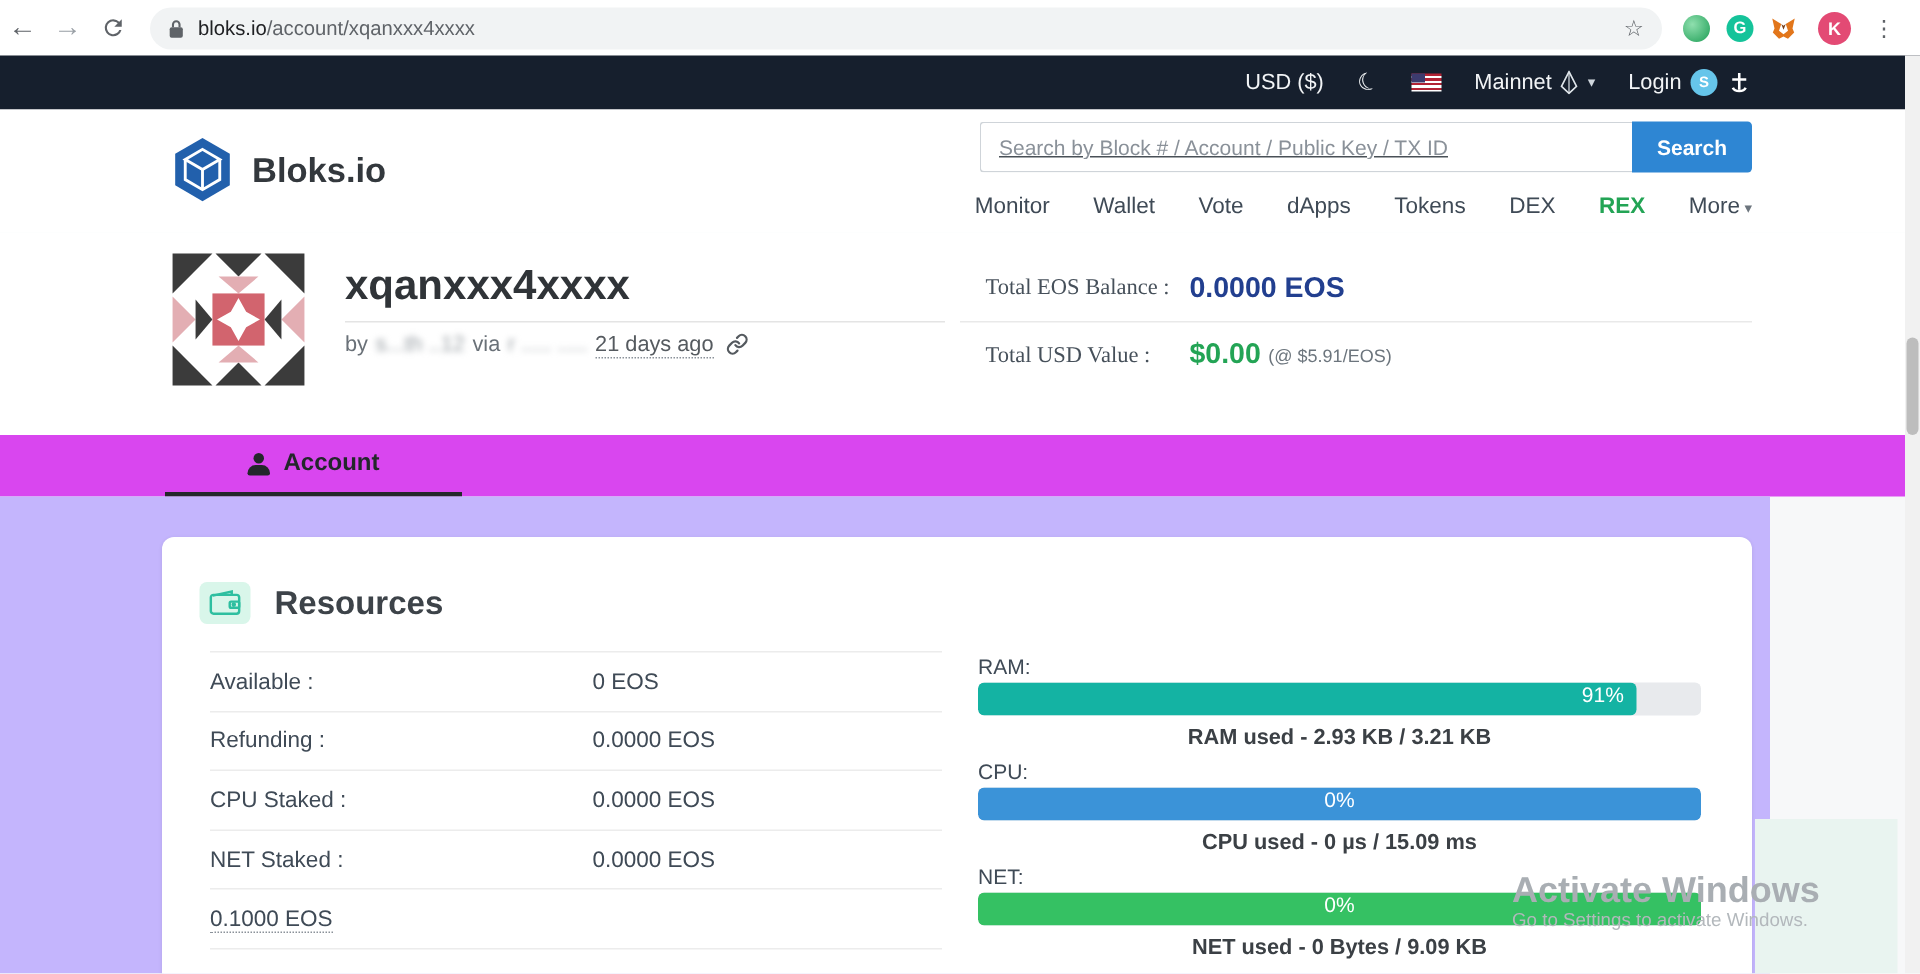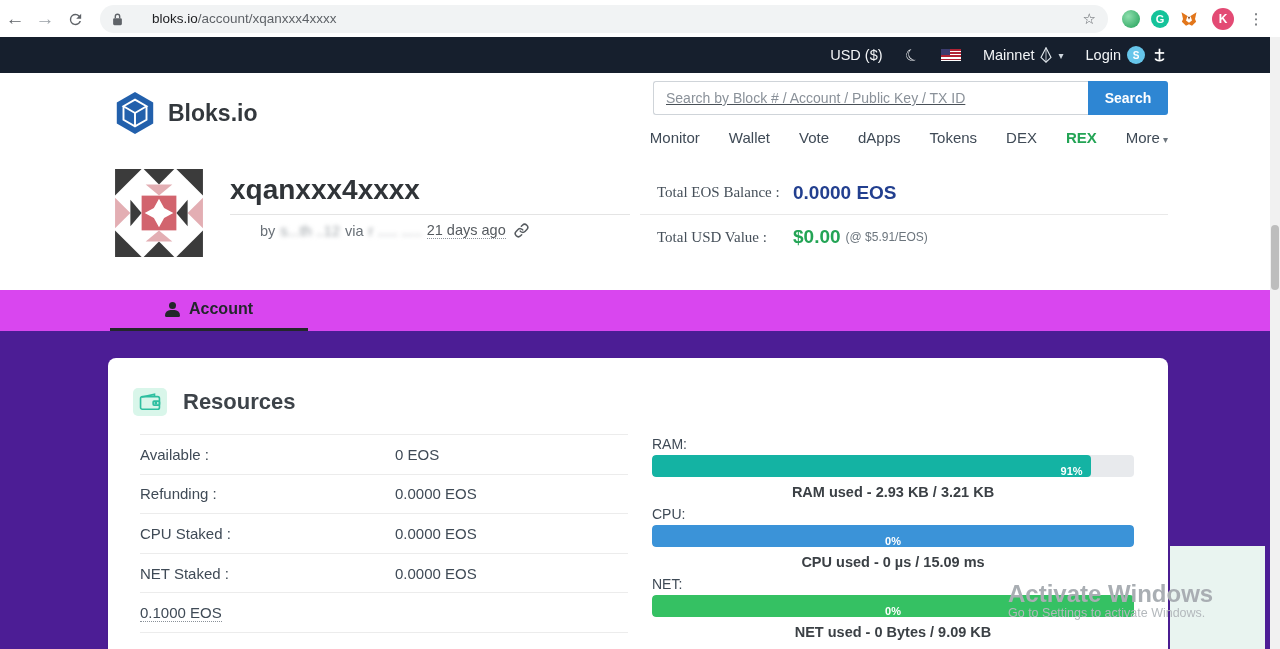--- a/index.html
+++ b/index.html
@@ -5,21 +5,21 @@
   * { margin:0; padding:0; box-sizing:border-box; }
   html,body { width:1280px; height:649px; overflow:hidden; font-family:"Liberation Sans", sans-serif; background:#f7f8f9; }
   .abs { position:absolute; }
   #stage { position:relative; width:1280px; height:649px; }
 
   
   #browser-bar { left:0; top:0; width:1280px; height:37px; background:#ffffff; display:flex; align-items:center; }
   .nav-btn { width:30px; text-align:center; font-size:19px; color:#5f6368; cursor:pointer; }
   .nav-btn.fwd { color:#9aa0a6; }
   .nav-btn svg { vertical-align:middle; }
-  #omnibox { margin-left:10px; width:1008px; height:28px; background:#f1f3f4; border-radius:14px; display:flex; align-items:center; padding:0 12px;gap:20px; }
+  #omnibox { margin-left:10px; width:1008px; height:28px; background:#f1f3f4; border-radius:14px; display:flex; align-items:center; padding:0 12px; }
   #omnibox .lock { margin-right:9px; display:flex; }
   .url { font-size:13.5px; }
   .url .host { color:#202124; }
   .url .path { color:#5f6368; }
   #omnibox .star { margin-left:auto; color:#5f6368; font-size:15px; cursor:pointer; }
   .ext-row { display:flex; align-items:center; gap:11px; margin-left:14px; }
   .ext-ic { width:18px; height:18px; border-radius:50%; display:flex; align-items:center; justify-content:center; font-size:11px; font-weight:bold; color:#fff; cursor:pointer; }
   .ext-idm { background:radial-gradient(circle at 35% 35%, #8fdfae, #1d9e55); }
   .ext-gram { background:#15c39a; }
   .ext-mm { background:transparent; }
@@ -50,56 +50,56 @@
   #main-nav { position:absolute; right:112px; top:56px; display:flex; gap:29px; align-items:center; }
   #main-nav a { font-size:15px; color:#3f4a56; text-decoration:none; cursor:pointer; }
   #main-nav a.active { color:#23a455; font-weight:bold; }
   #main-nav .more-caret { font-size:10px; color:#6c757d; margin-left:3px; }
 
   
   #account-sec { left:0; top:155px; width:1280px; height:135px; background:#fff; }
   #avatar { position:absolute; left:113px; top:12px; width:92px; height:92px; }
   #acct-name { position:absolute; left:230px; top:19px; font-size:28px; font-weight:bold; color:#303438; }
   #name-divider { position:absolute; left:230px; top:59px; width:400px; border-bottom:1px solid #e4e4e4; }
-  #byline { position:absolute; left:230px; top:67px; font-size:14.5px; color:#6a7178; display:flex; align-items:center; gap:5px;margin-left:30px; }
+  #byline { position:absolute; left:230px; top:67px; font-size:14.5px; color:#6a7178; display:flex; align-items:flex-start; gap:5px; }
   .redacted { filter:blur(2px); color:#9aa0a5; }
   .age { color:#555a5f; border-bottom:1px dotted #8a9199; cursor:pointer; }
   .link-ic { display:flex; margin-left:3px; cursor:pointer; }
   .bal-row { position:absolute; left:640px; width:528px; height:44px; display:flex; align-items:center; }
   .bal-row.r1 { top:16px; border-bottom:1px solid #e9e9e9; }
   .bal-row.r2 { top:60px; }
   .bal-label { font-size:15px; color:#46505a; width:153px; padding-left:17px;font-family:Liberation Serif, serif; }
   .bal-val-eos { font-size:19px; font-weight:bold; color:#223f8f; }
   .bal-val-usd { font-size:19px; font-weight:bold; color:#23a455; }
   .bal-rate { font-size:12px; color:#6c757d; margin-left:5px; }
 
   
   #tabs-row { left:0; top:290px; width:1280px; height:41px; background:#d946ef; }
   #tab-account { position:absolute; left:110px; top:0; width:198px; height:41px; display:flex; align-items:center; justify-content:center; gap:9px; border-bottom:3px solid #23272b; cursor:pointer; }
   #tab-account .tab-label { font-size:16px; font-weight:bold; color:#23272b; }
   .person-ic { width:15px; height:15px; position:relative; }
   .person-ic::before { content:""; position:absolute; left:4px; top:0; width:7px; height:7px; border-radius:50%; background:#23272b; }
   .person-ic::after { content:""; position:absolute; left:0; top:8px; width:15px; height:7px; border-radius:7px 7px 2px 2px; background:#23272b; }
 
   
-  #content-bg { left:0; top:331px; width:1280px; height:318px; background:#4c1d95;padding-left:32px; }
+  #content-bg { left:0; top:331px; width:1180px; height:318px; background:#c4b5fd;padding-left:32px; }
   #res-card { position:absolute; left:108px; top:27px; width:1060px; height:300px; background:#fff; border-radius:8px; box-shadow:0 1px 3px rgba(0,0,0,.09); }
   #res-head { display:flex; align-items:center; gap:16px; padding:30px 0 18px 25px; }
   .wallet-bg { width:34px; height:28px; background:#d9f6ea; border-radius:5px; display:flex; align-items:center; justify-content:center; }
   #res-title { font-size:22px; font-weight:bold; color:#3d4349; }
   #res-cols { display:flex; padding:0 34px 0 32px; }
   #res-table { width:488px; border-top:1px solid #ececec; }
   .res-row { height:39.6px; display:flex; align-items:center; border-bottom:1px solid #ececec; font-size:15px; color:#3f4a56; }
   .res-row .rl { width:255px; }
   .res-row .rv {}
   .res-row .rv.dotted { border-bottom:1px dotted #8a9199; cursor:pointer; }
   #res-bars { width:482px; margin-left:24px; padding-top:2px; }
   .bar-label { font-size:14px; color:#3f4a56; margin-bottom:3px; }
   .bar-track { width:100%; height:22px; background:#e8eaed; border-radius:4px; overflow:hidden; }
-  .bar-fill { height:22px; border-radius:4px; color:#fff; font-size:11px; font-weight:bold; display:flex; align-items:flex-end; }
+  .bar-fill { height:22px; border-radius:4px; color:#fff; font-size:14px; font-weight:normal; display:flex; align-items:flex-start; }
   .bar-fill.ram { background:#14b3a3; justify-content:flex-end; padding-right:8px; }
   .bar-fill.cpu { background:#3b93d8; justify-content:center; min-width:27px; }
   .bar-fill.net { background:#35c163; justify-content:center; min-width:27px; }
   .bar-caption { text-align:center; font-size:14.5px; font-weight:bold; color:#3b4045; margin:7px 0 6px 0; }
 
   
   #teal-panel { left:1170px; top:546px; width:95px; height:103px; background:#e9f4f0; }
   #wm1 { left:1008px; top:580px; font-size:24px; color:#a9aeb3;font-weight:bold; }
   #wm2 { left:1008px; top:606px; font-size:12.5px; color:#b3b8bc; }
   #sb-track { left:1270px; top:37px; width:10px; height:612px; background:#f1f1f1; }

